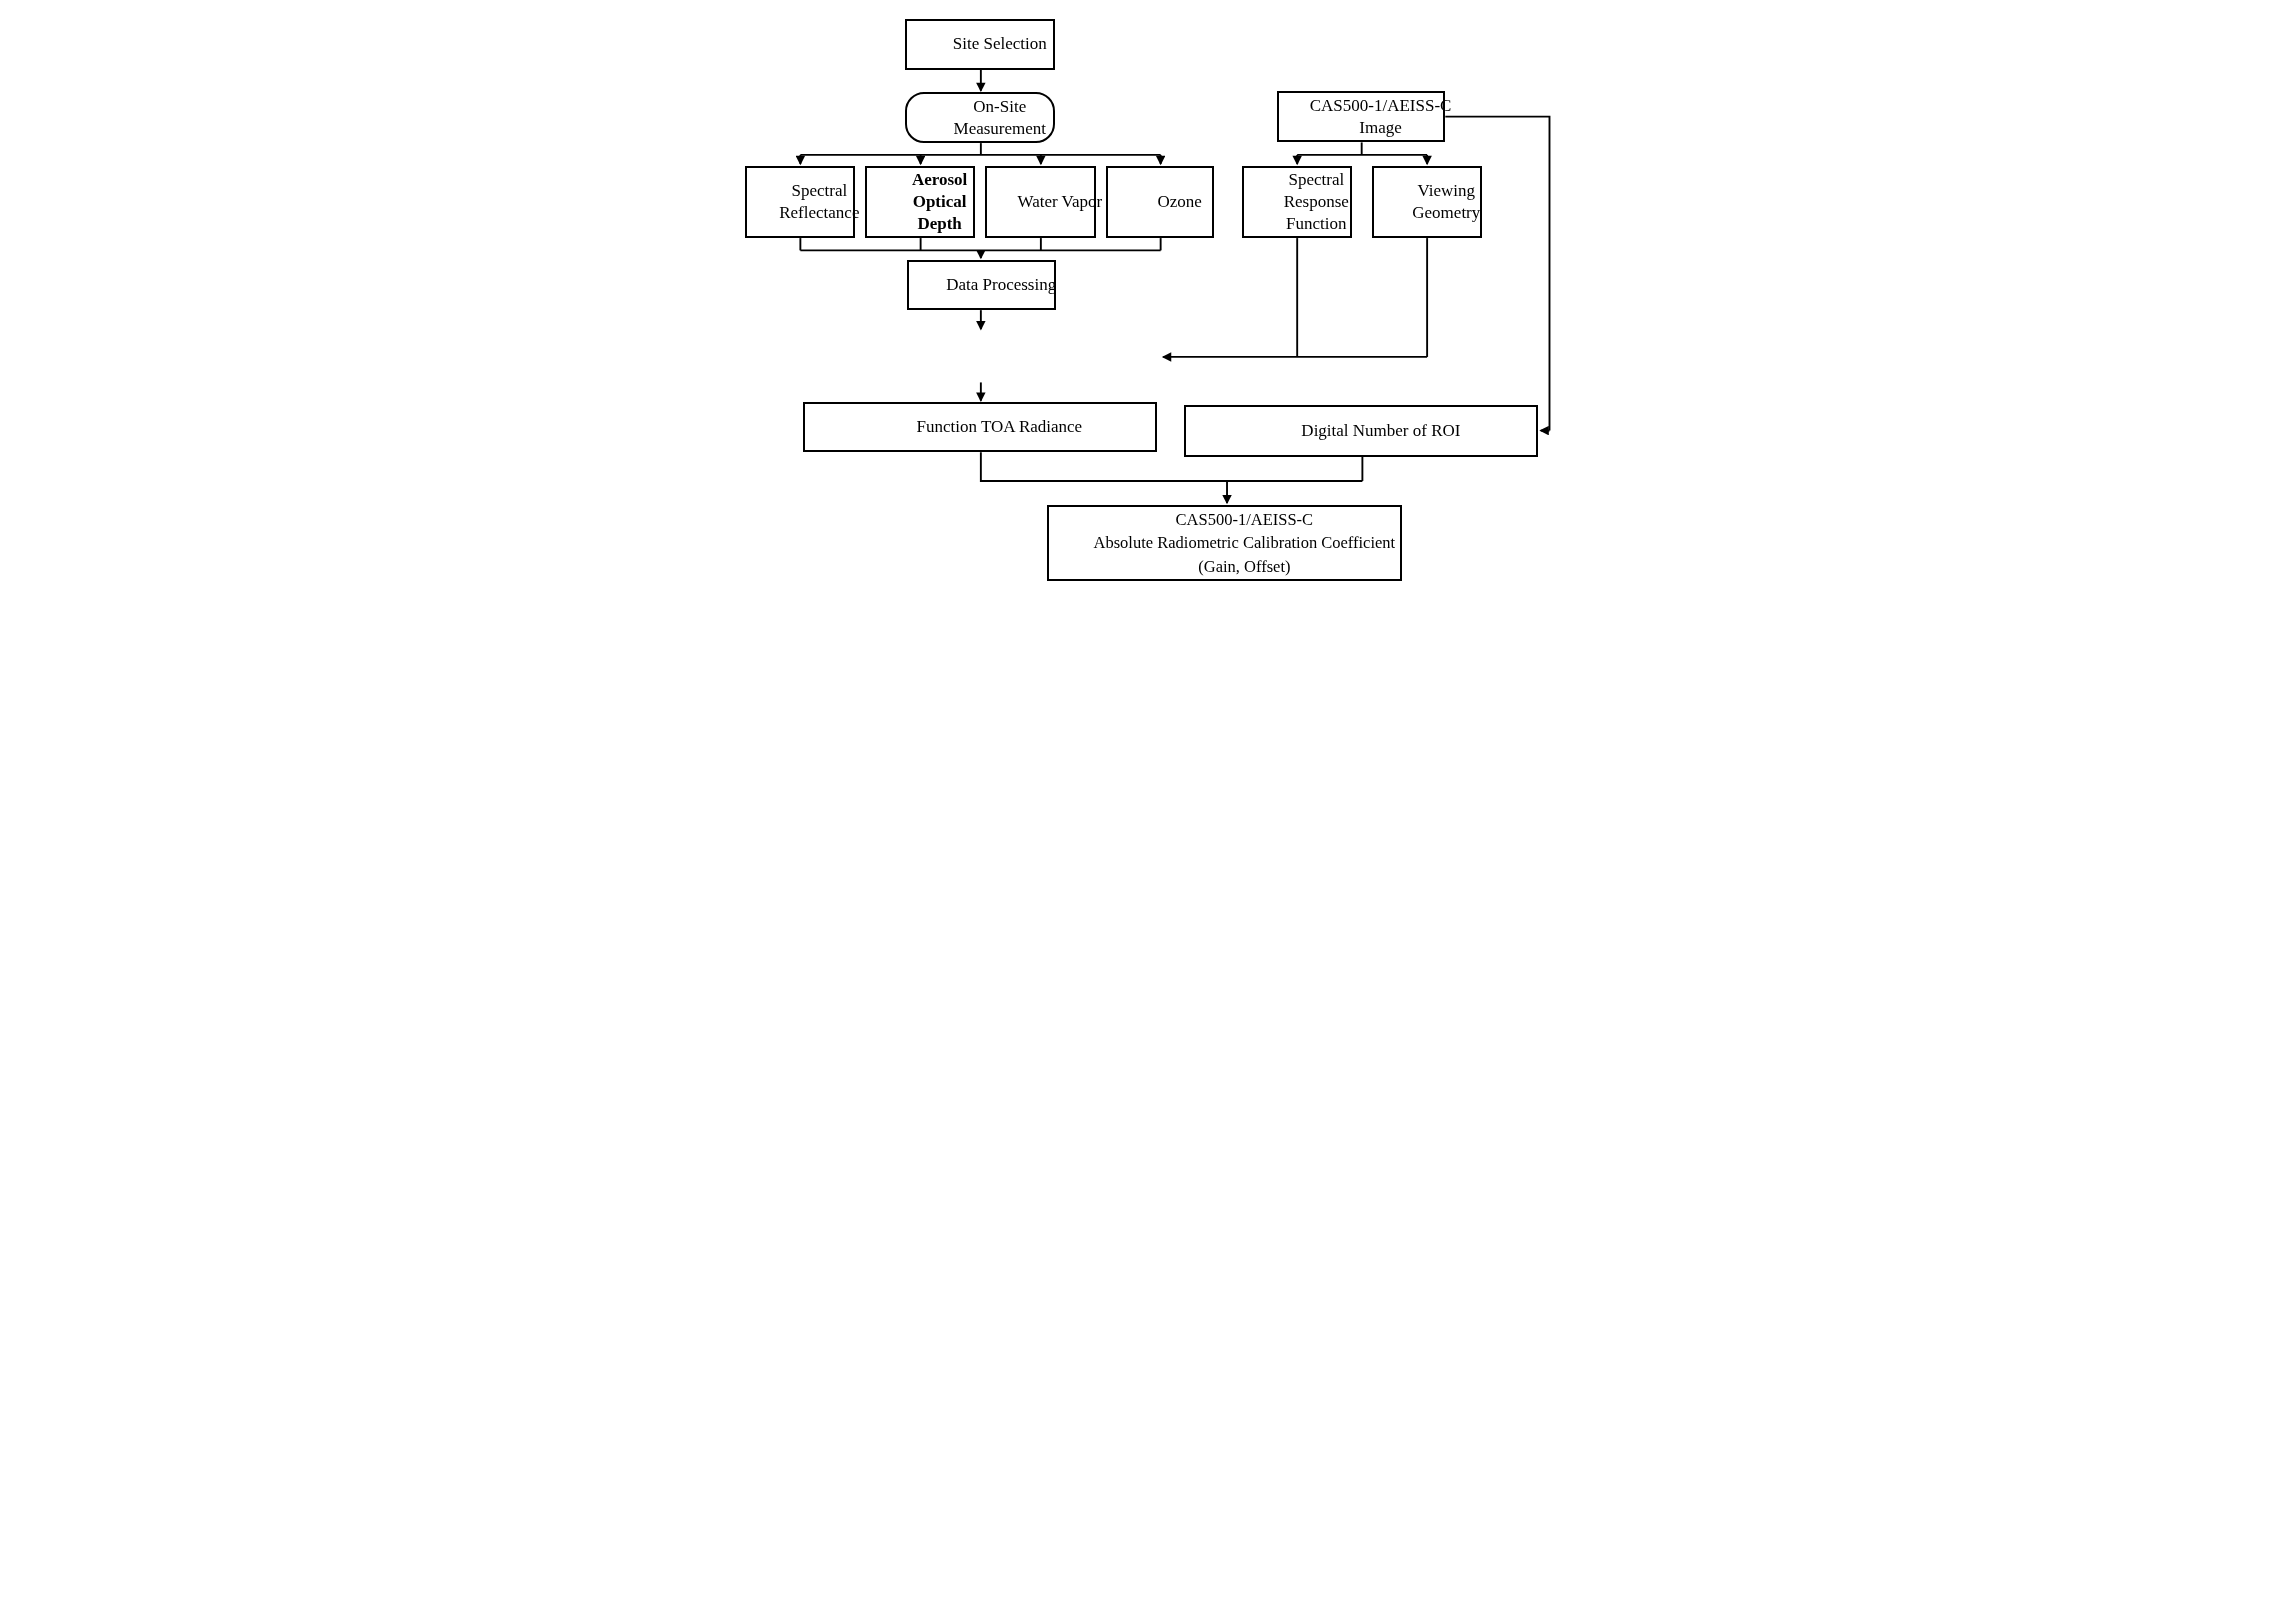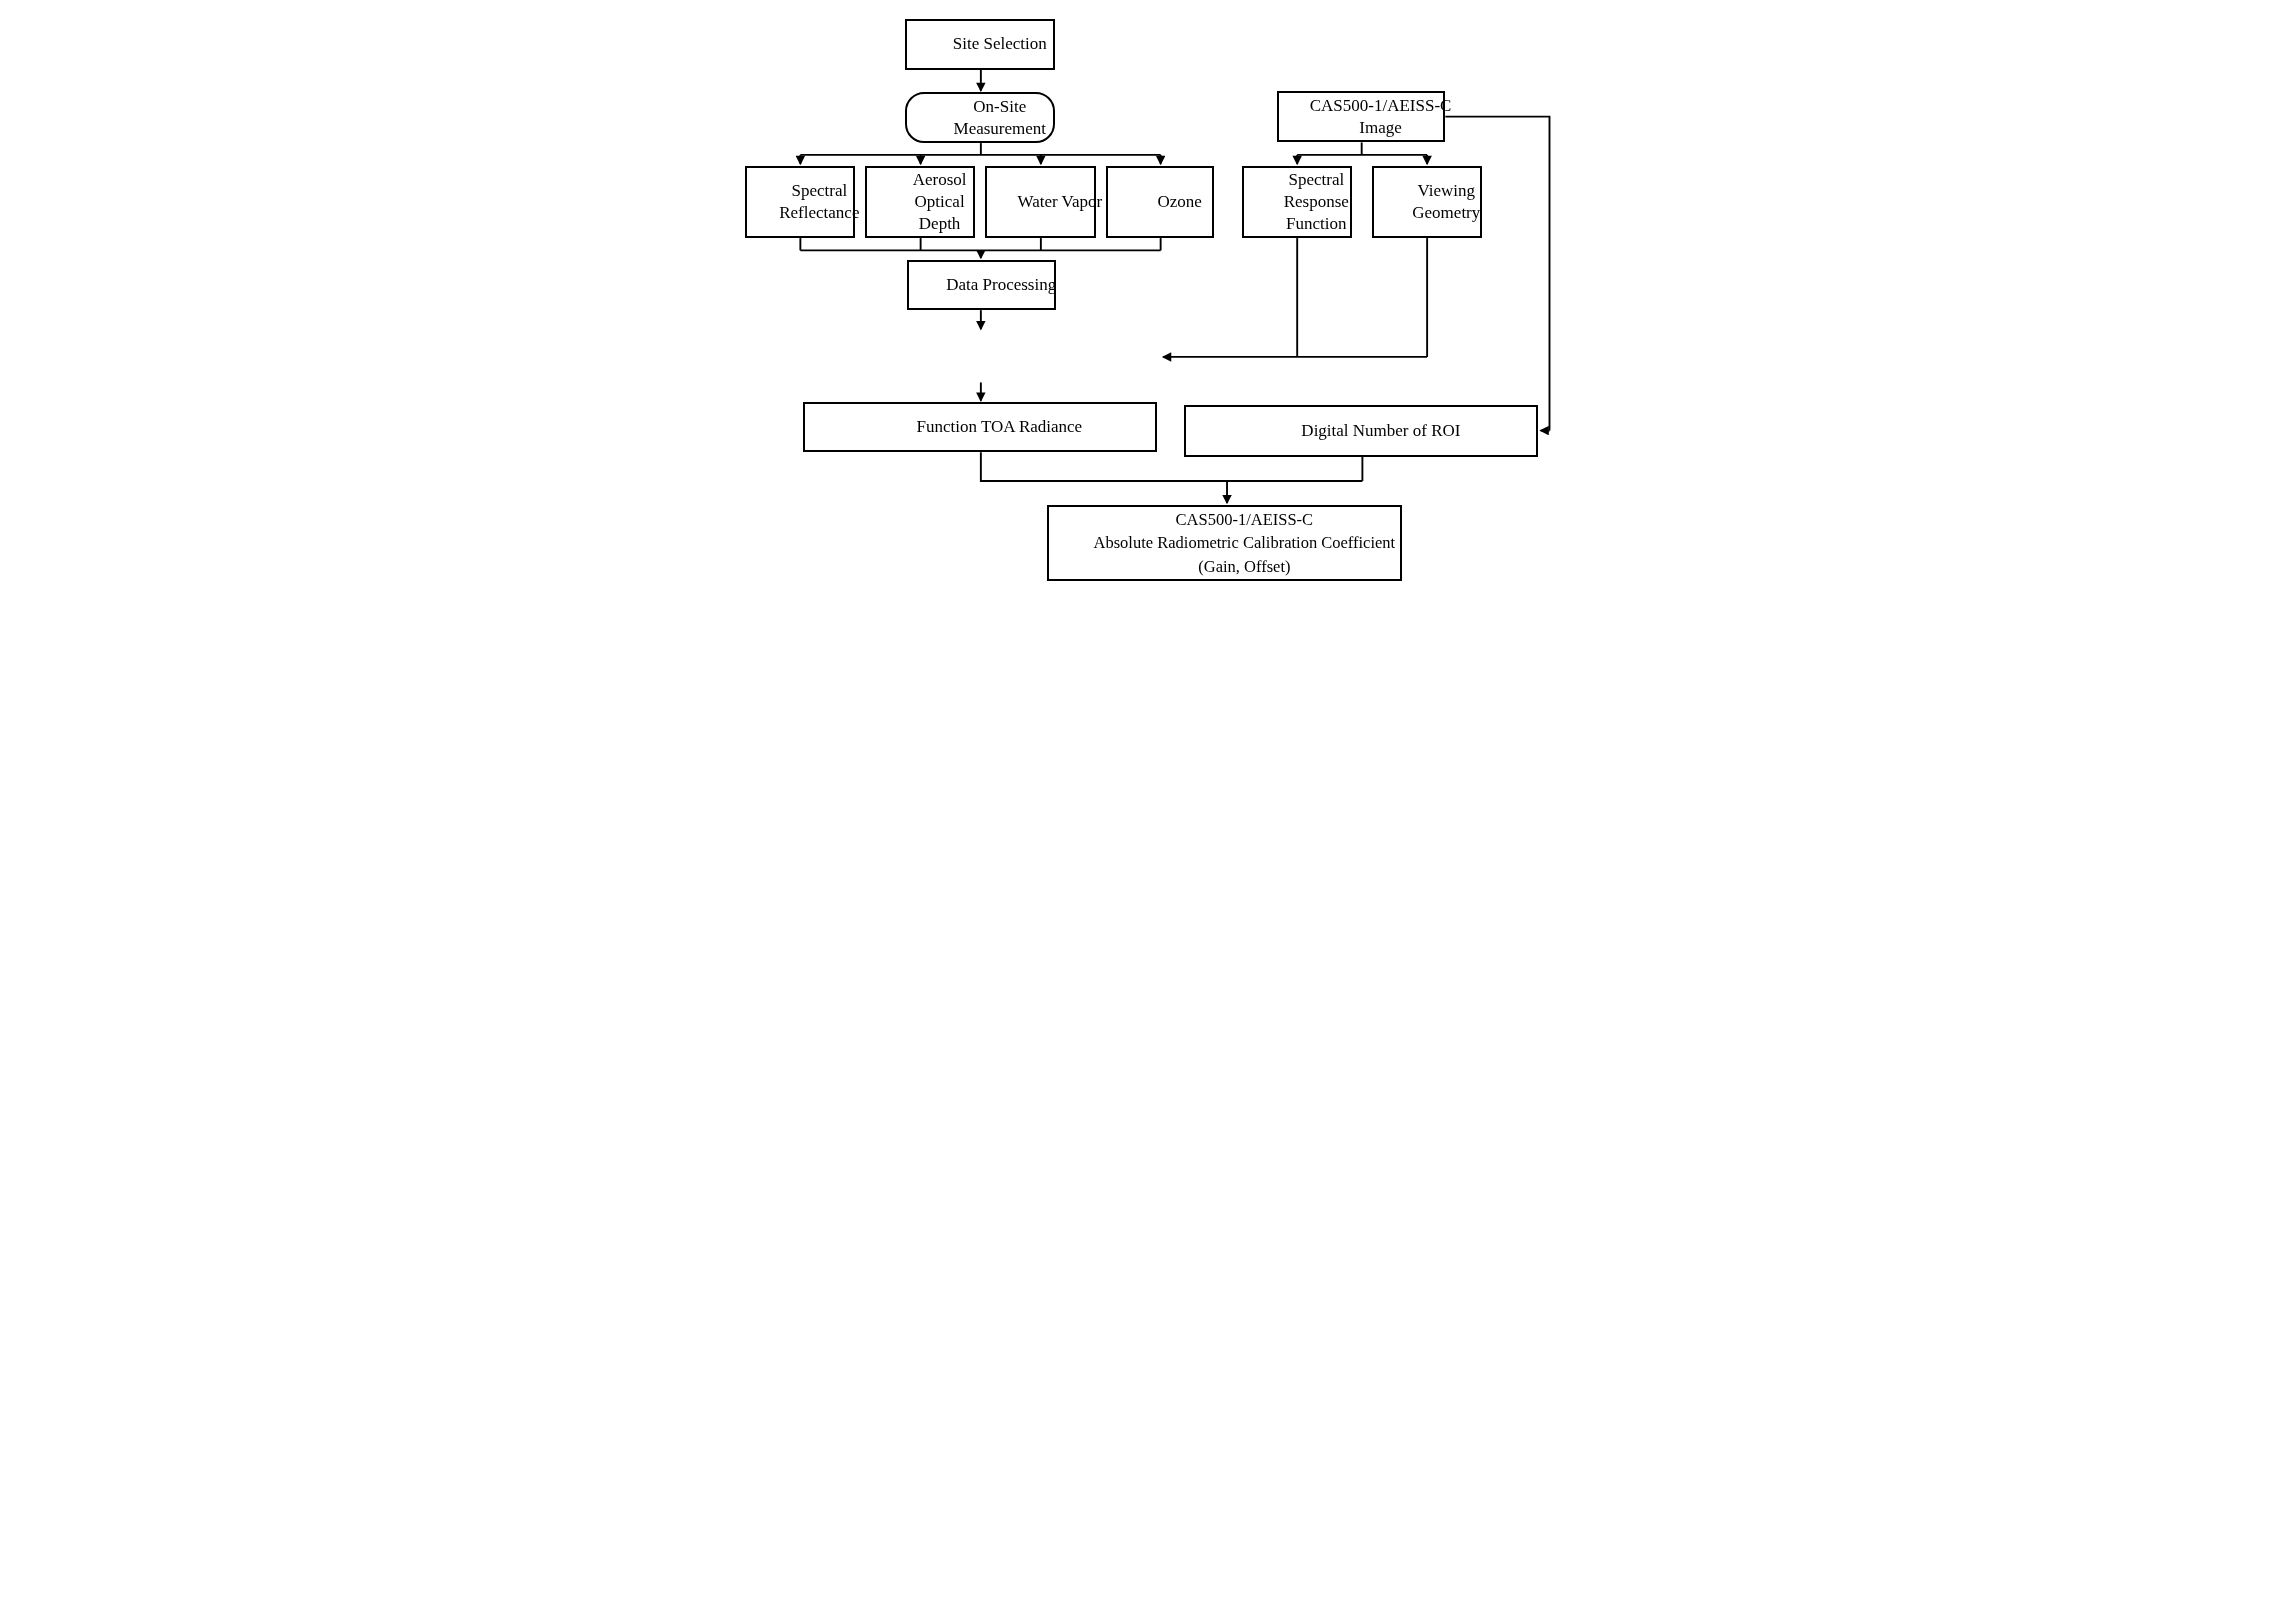--- a/index.html
+++ b/index.html
@@ -54,21 +54,21 @@
   .node > div{
     white-space:nowrap;
   }
   .node.small-line{ line-height:1.28; }
   .node.final{ font-size:16.5px; line-height:1.42; }
 
   
   .n-site       { left:20.46%; top: 1.24%; width:18.30%; height: 8.86%; }
   .n-onsite     { left:20.46%; top:14.02%; width:18.30%; height: 8.86%; border-radius: 19px; }
   .n-spectral   { left: 0.86%; top:26.79%; width:13.48%; height:12.65%; }
-  .n-aerosol    { left:15.53%; top:26.79%; width:13.48%; height:12.65%; }
+  .n-aerosol    { left:15.53%; top:26.79%; width:13.48%; height:12.65%;font-weight:bold; }
   .n-water      { left:30.16%; top:26.79%; width:13.54%; height:12.65%; }
   .n-ozone      { left:44.97%; top:26.79%; width:13.17%; height:12.65%; }
   .n-dataproc   { left:20.72%; top:43.20%; width:18.12%; height: 8.82%; }
   .n-modtran    { left: 8.21%; top:55.61%; width:43.36%; height: 9.03%; }
   .n-toa        { left: 8.01%; top:68.10%; width:43.10%; height: 8.74%; }
   .n-casimage   { left:65.83%; top:13.77%; width:20.43%; height: 8.99%; }
   .n-srf        { left:61.51%; top:26.79%; width:13.40%; height:12.65%; }
   .n-viewgeo    { left:77.36%; top:26.79%; width:13.40%; height:12.65%; }
   .n-dnroi      { left:54.51%; top:68.55%; width:43.16%; height: 9.03%; }
   .n-final      { left:37.80%; top:85.94%; width:43.27%; height:13.40%; }

